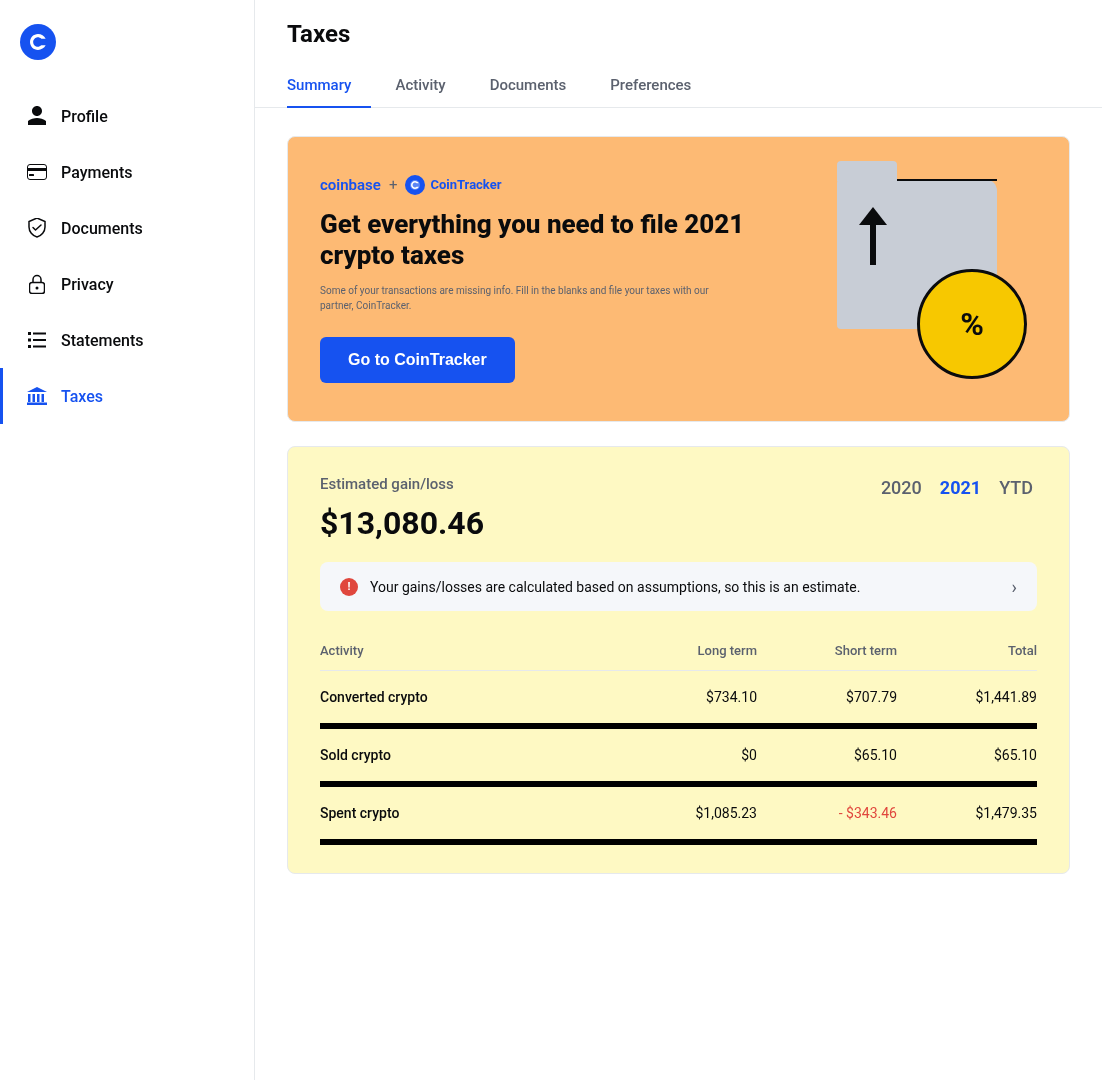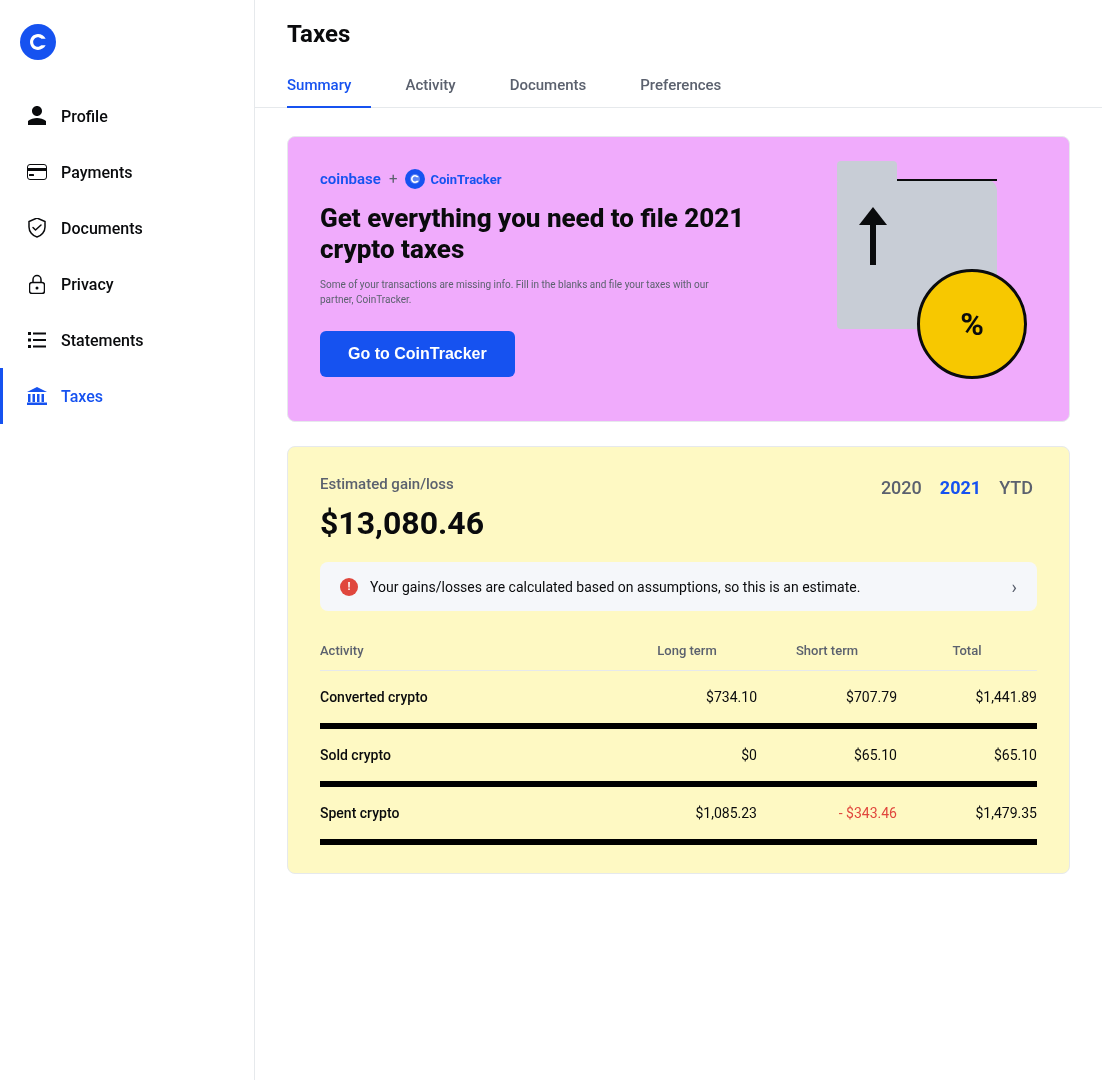--- a/index.html
+++ b/index.html
@@ -64,21 +64,21 @@
       padding: 20px 32px 0 32px;
       border-bottom: 1px solid #e6e9ec;
     }
     .page-title {
       font-size: 24px;
       font-weight: 700;
       margin-bottom: 16px;
     }
     .tabs {
       display: flex;
-      gap: 14px;
+      gap: 4px;
     }
     .tab {
       padding: 12px 20px;
       font-size: 15px;
       font-weight: 500;
       color: #5b616e;
       cursor: pointer;
       border-bottom: 2px solid transparent;
       margin-bottom: -1px;
     }
@@ -90,25 +90,26 @@
 
     .main-content {
       padding: 28px 32px;
       display: flex;
       flex-direction: column;
       gap: 24px;
     }
 
     
     .promo-card {
-      background: #f0abfc;
+      background: #fdba74;
       border: 1px solid #e6e9ec;
       border-radius: 8px;
       padding: 32px;
       display: flex;
+      align-items: center;
       justify-content: space-between;
       overflow: hidden;
       position: relative;
       min-height: 200px;
     }
     .promo-text { max-width: 480px; }
     .promo-logo {
       display: flex;
       align-items: center;
       gap: 8px;
@@ -329,21 +330,21 @@
     .table-header {
       display: grid;
       grid-template-columns: 1fr 140px 140px 140px;
       padding: 8px 0 12px 0;
       border-bottom: 1px solid #e6e9ec;
     }
     .col-header {
       font-size: 13px;
       color: #5b616e;
       font-weight: 500;
-      text-align: center;
+      text-align: right;
     }
     .col-header:first-child { text-align: left; }
     .table-row {
       display: grid;
       grid-template-columns: 1fr 140px 140px 140px;
       padding: 18px 0;
       border-bottom: 6px solid #000000;
       align-items: center;
     }
     .row-label {

